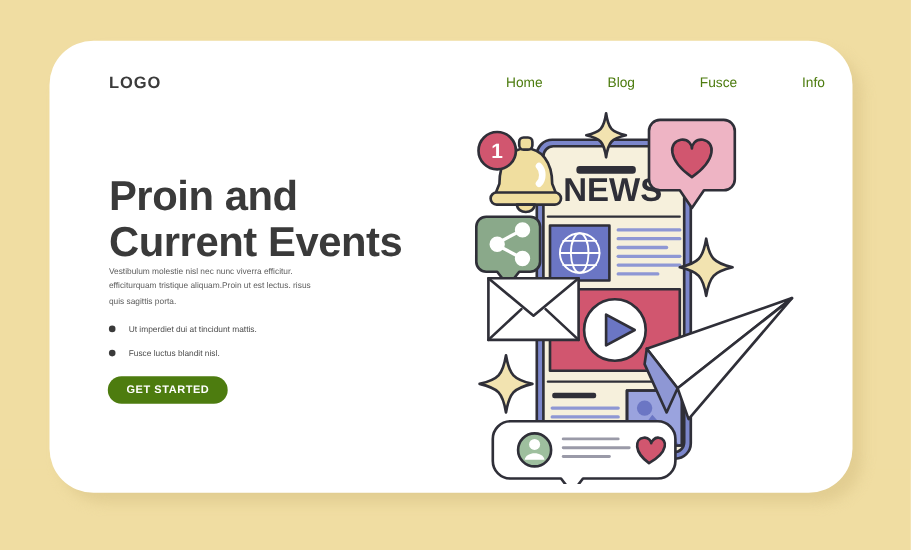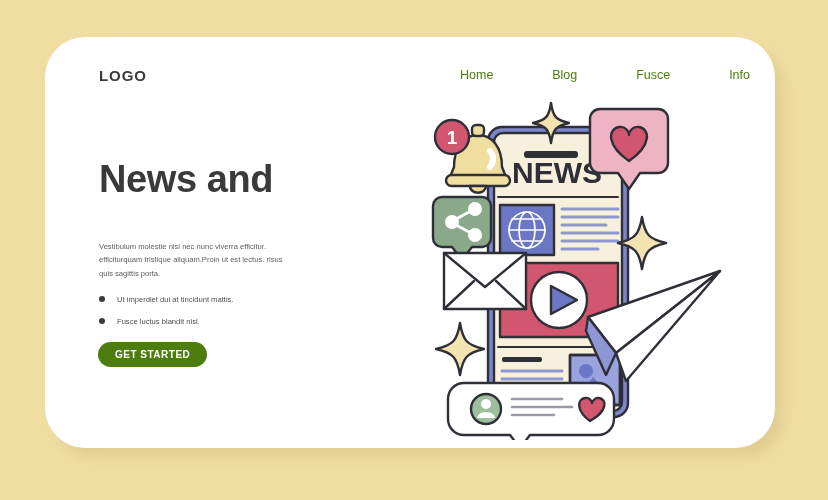--- a/index.html
+++ b/index.html
@@ -147,21 +147,22 @@
   <div id="logo">LOGO</div>
 
   <nav id="nav">
     <span class="nav-item">Home</span>
     <span class="nav-item">Blog</span>
     <span class="nav-item">Fusce</span>
     <span class="nav-item">Info</span>
   </nav>
 
   <h1 id="headline">
-    <span>News and</span><br>
+    <span>Proin and</span><br>
+    <span>Current Events</span>
   </h1>
 
   <p id="paragraph">Vestibulum molestie nisl nec nunc viverra efficitur. efficiturquam tristique aliquam.Proin ut est lectus. risus quis sagittis porta.</p>
 
   <div id="bullets">
     <div class="bullet-row">
       <span class="bullet-dot"></span>
       <span class="bullet-text">Ut imperdiet dui at tincidunt mattis.</span>
     </div>
     <div class="bullet-row">

